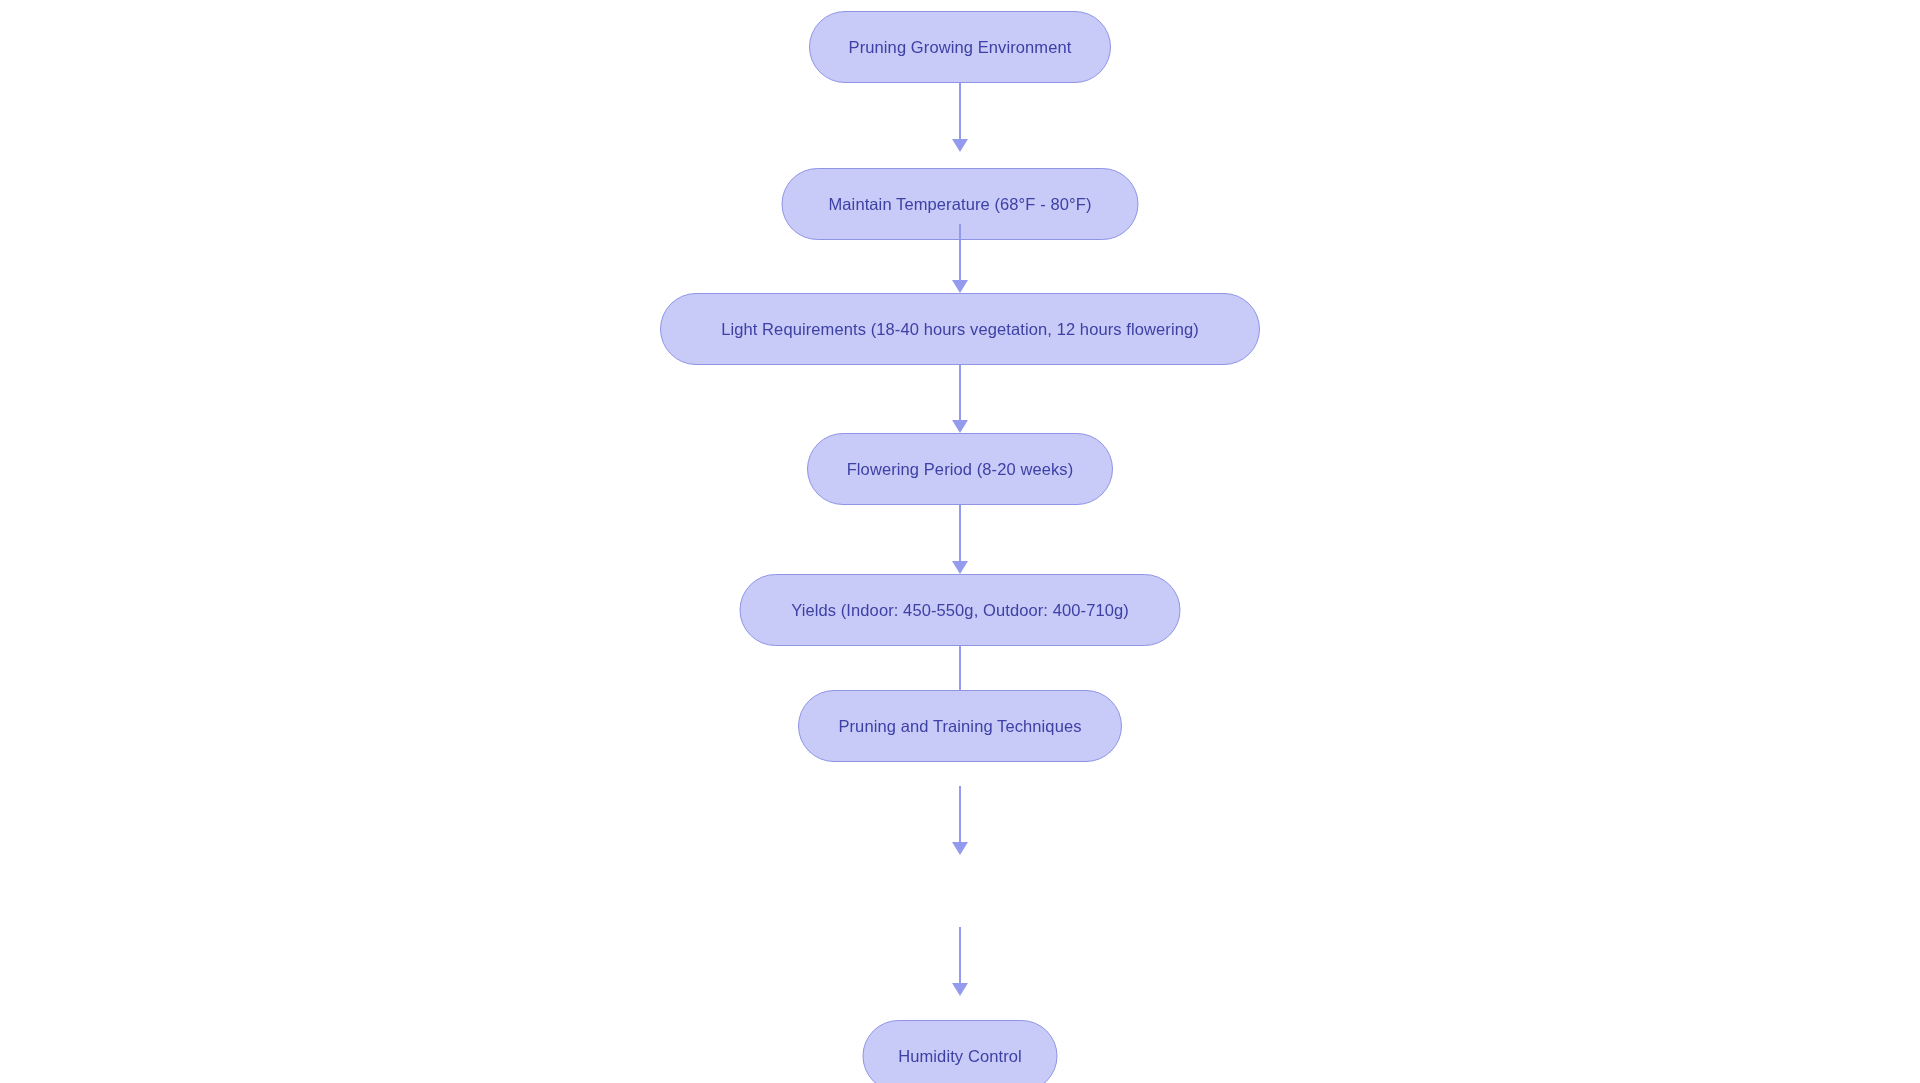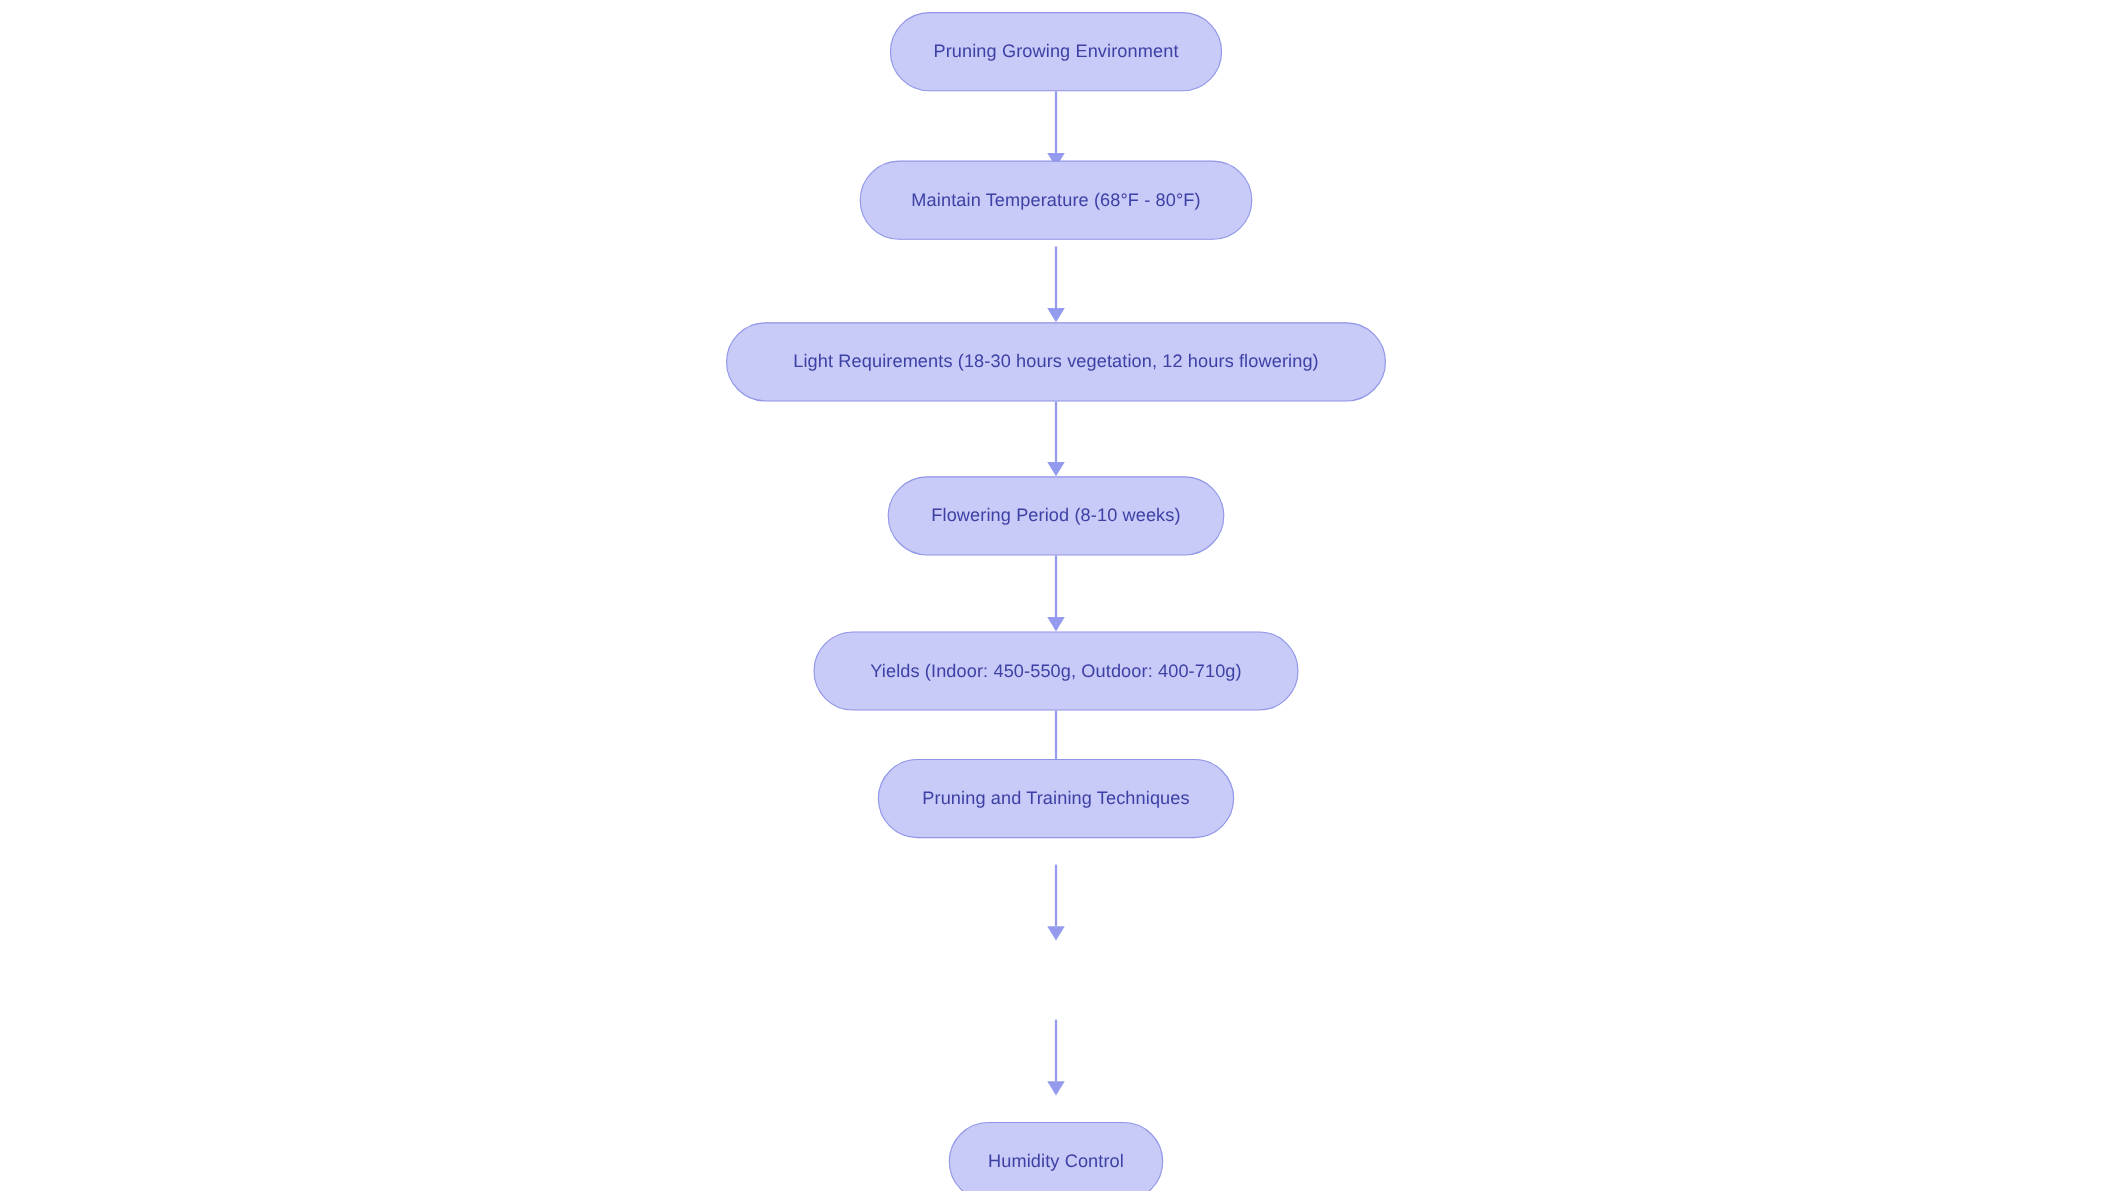--- a/index.html
+++ b/index.html
@@ -35,21 +35,21 @@
     color: var(--node-text);
     display: flex;
     align-items: center;
     justify-content: center;
     font-size: 16.5px;
     letter-spacing: 0.1px;
     white-space: nowrap;
   }
   
   .n1 { top: 11px;  width: 302px; }
-  .n2 { top: 146px; width: 357px; align-items: center; }
+  .n2 { top: 168px; width: 357px; align-items: center; }
   .n3 { top: 293px; width: 600px; }
   .n4 { top: 433px; width: 306px; }
   .n5 { top: 574px; width: 441px; }
   .n6 { top: 690px; width: 324px; }
   .n7 { top: 855px; width: 500px; }
   .n8 { top: 996px; width: 195px; margin-top: 24px; }
 
   .connector {
     position: absolute;
     left: 50%;
@@ -97,30 +97,30 @@
   <div class="flow-node n2">
     <span>Maintain Temperature (68°F - 80°F)</span>
   </div>
 
   <div class="connector c2">
     <div class="arrow-line"></div>
     <div class="arrow-head"></div>
   </div>
 
   <div class="flow-node n3">
-    <span>Light Requirements (18-30 hours vegetation, 12 hours flowering)</span>
+    <span>Light Requirements (18-40 hours vegetation, 12 hours flowering)</span>
   </div>
 
   <div class="connector c3">
     <div class="arrow-line"></div>
     <div class="arrow-head"></div>
   </div>
 
   <div class="flow-node n4">
-    <span>Flowering Period (8-10 weeks)</span>
+    <span>Flowering Period (8-20 weeks)</span>
   </div>
 
   <div class="connector c4">
     <div class="arrow-line"></div>
     <div class="arrow-head"></div>
   </div>
 
   <div class="flow-node n5">
     <span>Yields (Indoor: 450-550g, Outdoor: 400-710g)</span>
   </div>

